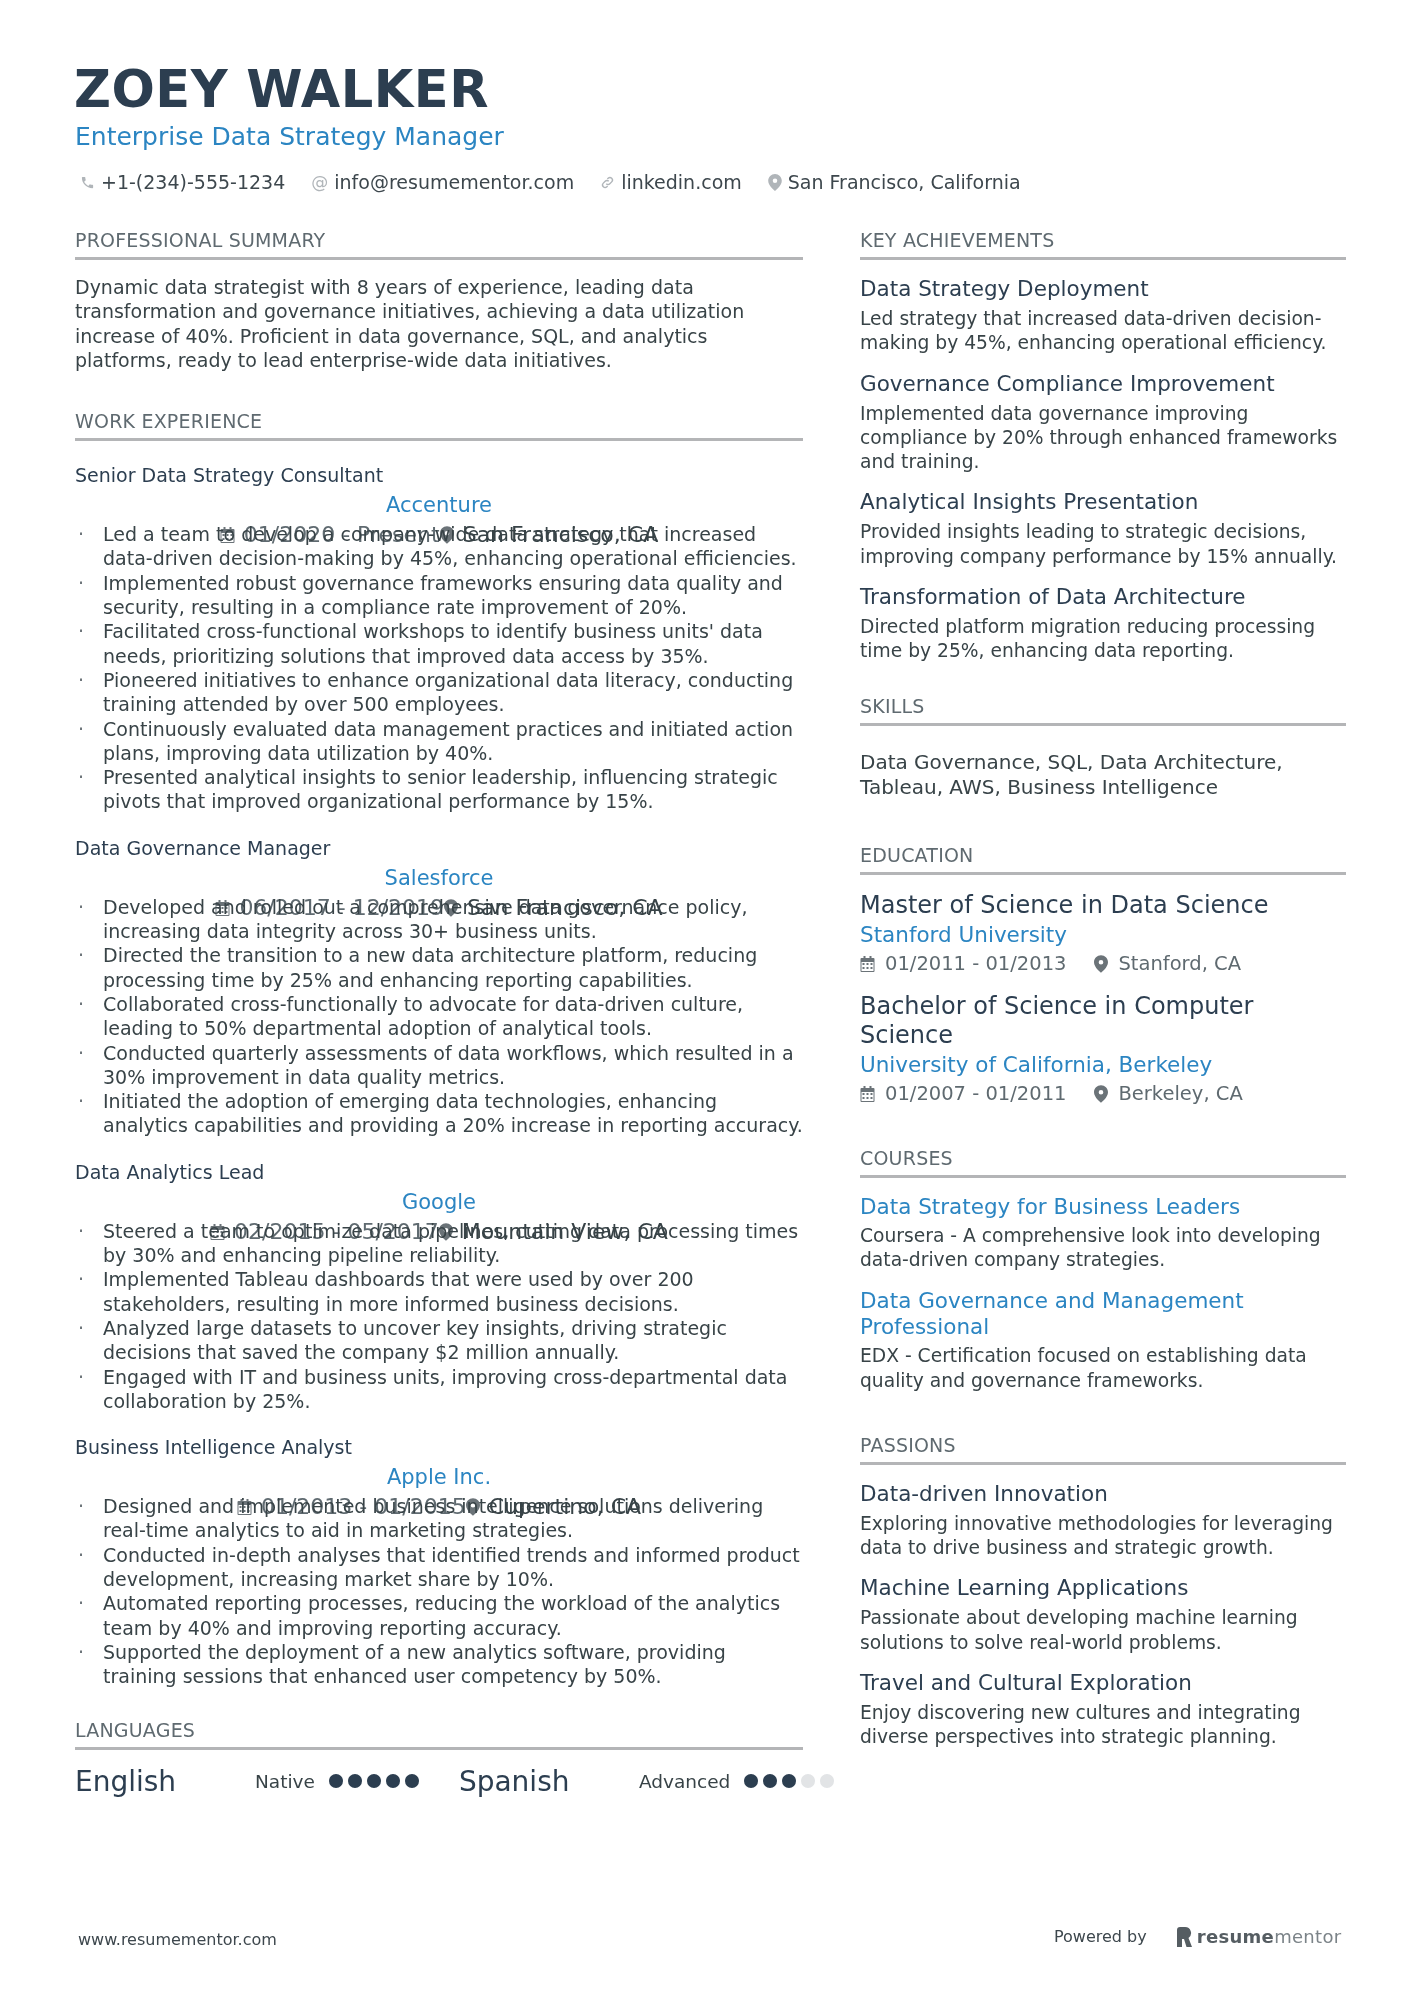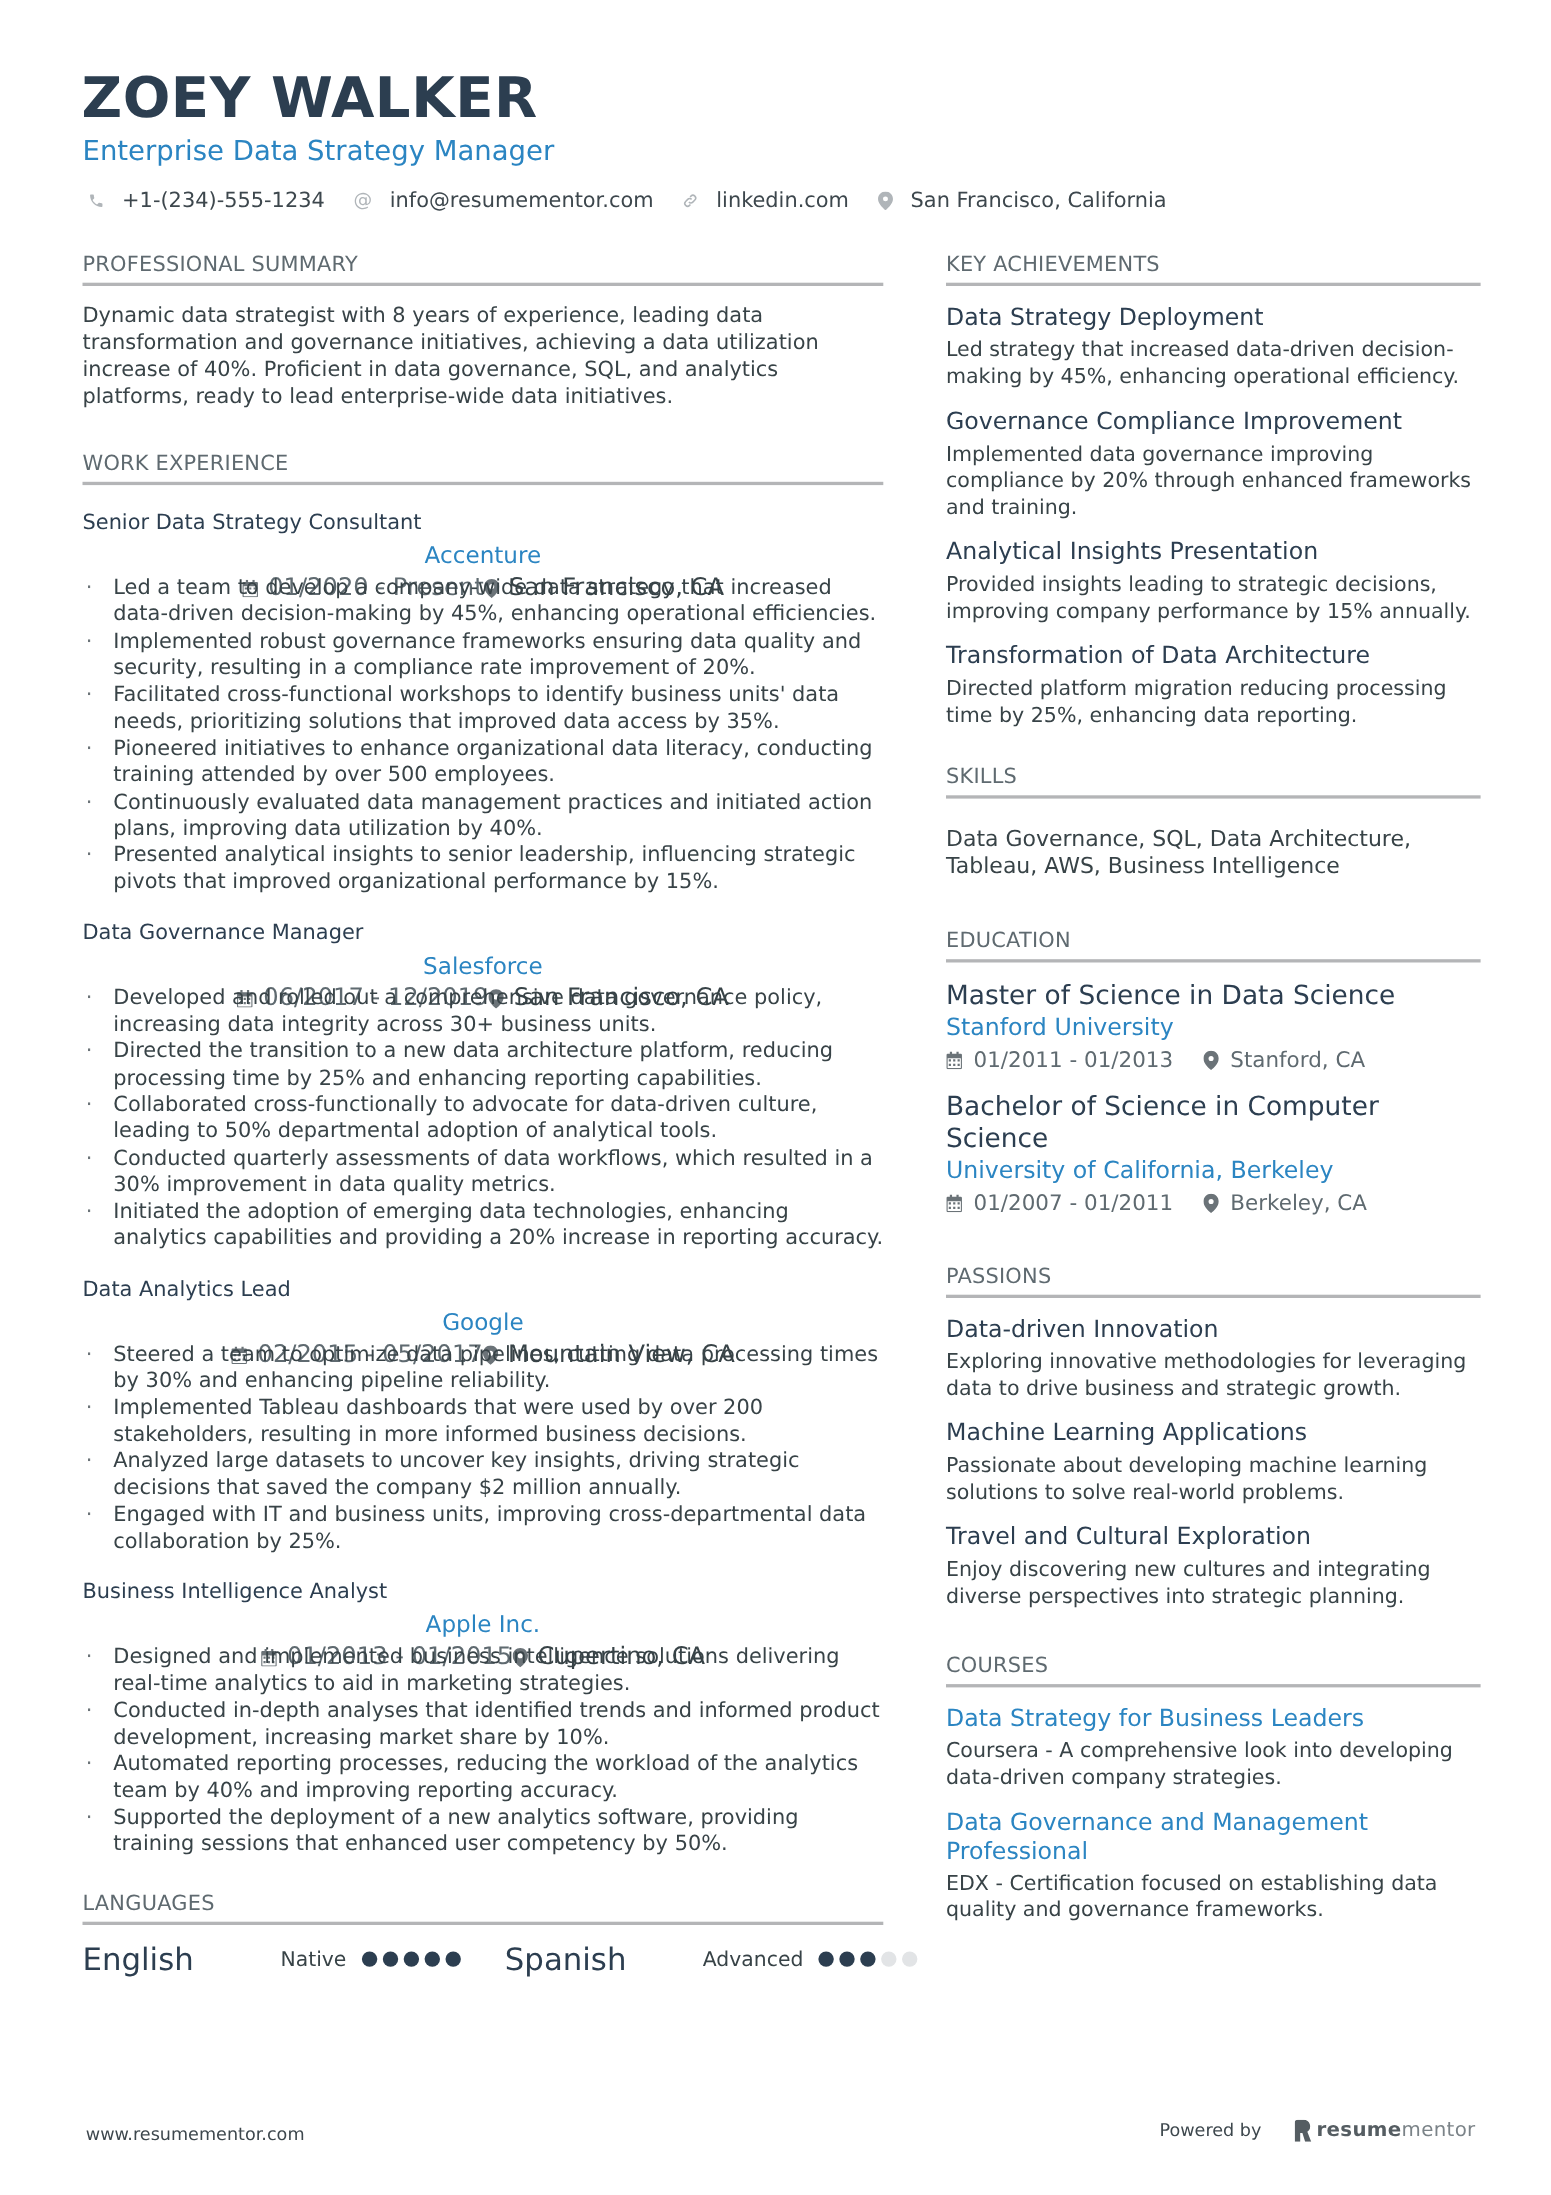--- a/index.html
+++ b/index.html
@@ -2,21 +2,21 @@
 <html><head>
 <meta charset="utf-8">
 <style>
   * { box-sizing: border-box; margin: 0; padding: 0; }
   html, body { width: 1410px; height: 1995px; background: #ffffff; }
   body { position: relative; font-family: "DejaVu Sans", sans-serif; color: #384347; overflow: hidden; }
 
   .name { position: absolute; left: 74px; top: 60px; font-size: 51px; font-weight: bold; color: #2c3e50; letter-spacing: 0.5px; line-height: 60px; }
   .headline { position: absolute; left: 75px; top: 122px; font-size: 25px; color: #2b85c2; line-height: 30px; }
   .contacts { position: absolute; left: 80px; top: 169px; display: flex; gap: 26px; font-size: 19px; color: #3d474d; line-height: 26px; }
-  .contact { display: flex; align-items: center; gap: 16px; }
+  .contact { display: flex; align-items: center; gap: 6px; }
   .contact svg { fill: #b0b5b9; }
 
   .col-left { position: absolute; left: 75px; top: 228px; width: 728px; }
   .col-right { position: absolute; left: 860px; top: 228px; width: 486px; }
 
   .sec-title { font-size: 19px; color: #5f6a70; letter-spacing: 0.2px; line-height: 24px; padding-bottom: 5px; border-bottom: 3px solid #b4b5b7; text-transform: uppercase; }
   .summary { font-size: 19px; line-height: 24.3px; color: #384347; margin-top: 15px; }
   .section { margin-bottom: 0; }
 
   .job { margin-top: 0; }
@@ -297,48 +297,48 @@
               <svg width="14" height="18" viewBox="0 0 24 30">
                 <path d="M12 0C5.4 0 0 5.4 0 12c0 9 12 18 12 18s12-9 12-18C24 5.4 18.6 0 12 0zm0 16a4 4 0 1 1 0-8 4 4 0 0 1 0 8z"></path>
               </svg>
               <span>Berkeley, CA</span>
             </span>
           </div>
         </div>
       </div>
   </div>
 
+  <div class="section" style="margin-top:38px;">
+    <div class="sec-title">COURSES</div>
+    <div id="courses" style="margin-top:16px;">
+        <div>
+          <div class="link-title">Data Strategy for Business Leaders</div>
+          <div class="item-desc">Coursera - A comprehensive look into developing data-driven company strategies.</div>
+        </div>
+        <div style="margin-top: 16px;">
+          <div class="link-title">Data Governance and Management Professional</div>
+          <div class="item-desc">EDX - Certification focused on establishing data quality and governance frameworks.</div>
+        </div>
+      </div>
+  </div>
+
   <div class="section" style="margin-top:40px;">
     <div class="sec-title">PASSIONS</div>
     <div id="passions" style="margin-top:15px;">
         <div>
           <div class="item-title">Data-driven Innovation</div>
           <div class="item-desc">Exploring innovative methodologies for leveraging data to drive business and strategic growth.</div>
         </div>
         <div style="margin-top: 14px;">
           <div class="item-title">Machine Learning Applications</div>
           <div class="item-desc">Passionate about developing machine learning solutions to solve real-world problems.</div>
         </div>
         <div style="margin-top: 14px;">
           <div class="item-title">Travel and Cultural Exploration</div>
           <div class="item-desc">Enjoy discovering new cultures and integrating diverse perspectives into strategic planning.</div>
-        </div>
-      </div>
-  </div>
-
-  <div class="section" style="margin-top:38px;">
-    <div class="sec-title">COURSES</div>
-    <div id="courses" style="margin-top:16px;">
-        <div>
-          <div class="link-title">Data Strategy for Business Leaders</div>
-          <div class="item-desc">Coursera - A comprehensive look into developing data-driven company strategies.</div>
-        </div>
-        <div style="margin-top: 16px;">
-          <div class="link-title">Data Governance and Management Professional</div>
-          <div class="item-desc">EDX - Certification focused on establishing data quality and governance frameworks.</div>
         </div>
       </div>
   </div>
 </div>
 
 <div class="footer-left">www.resumementor.com</div>
 <div class="footer-right">
   <span>Powered by</span>
   <span class="brand">
     <svg width="16" height="20" viewBox="0 0 16 20">

